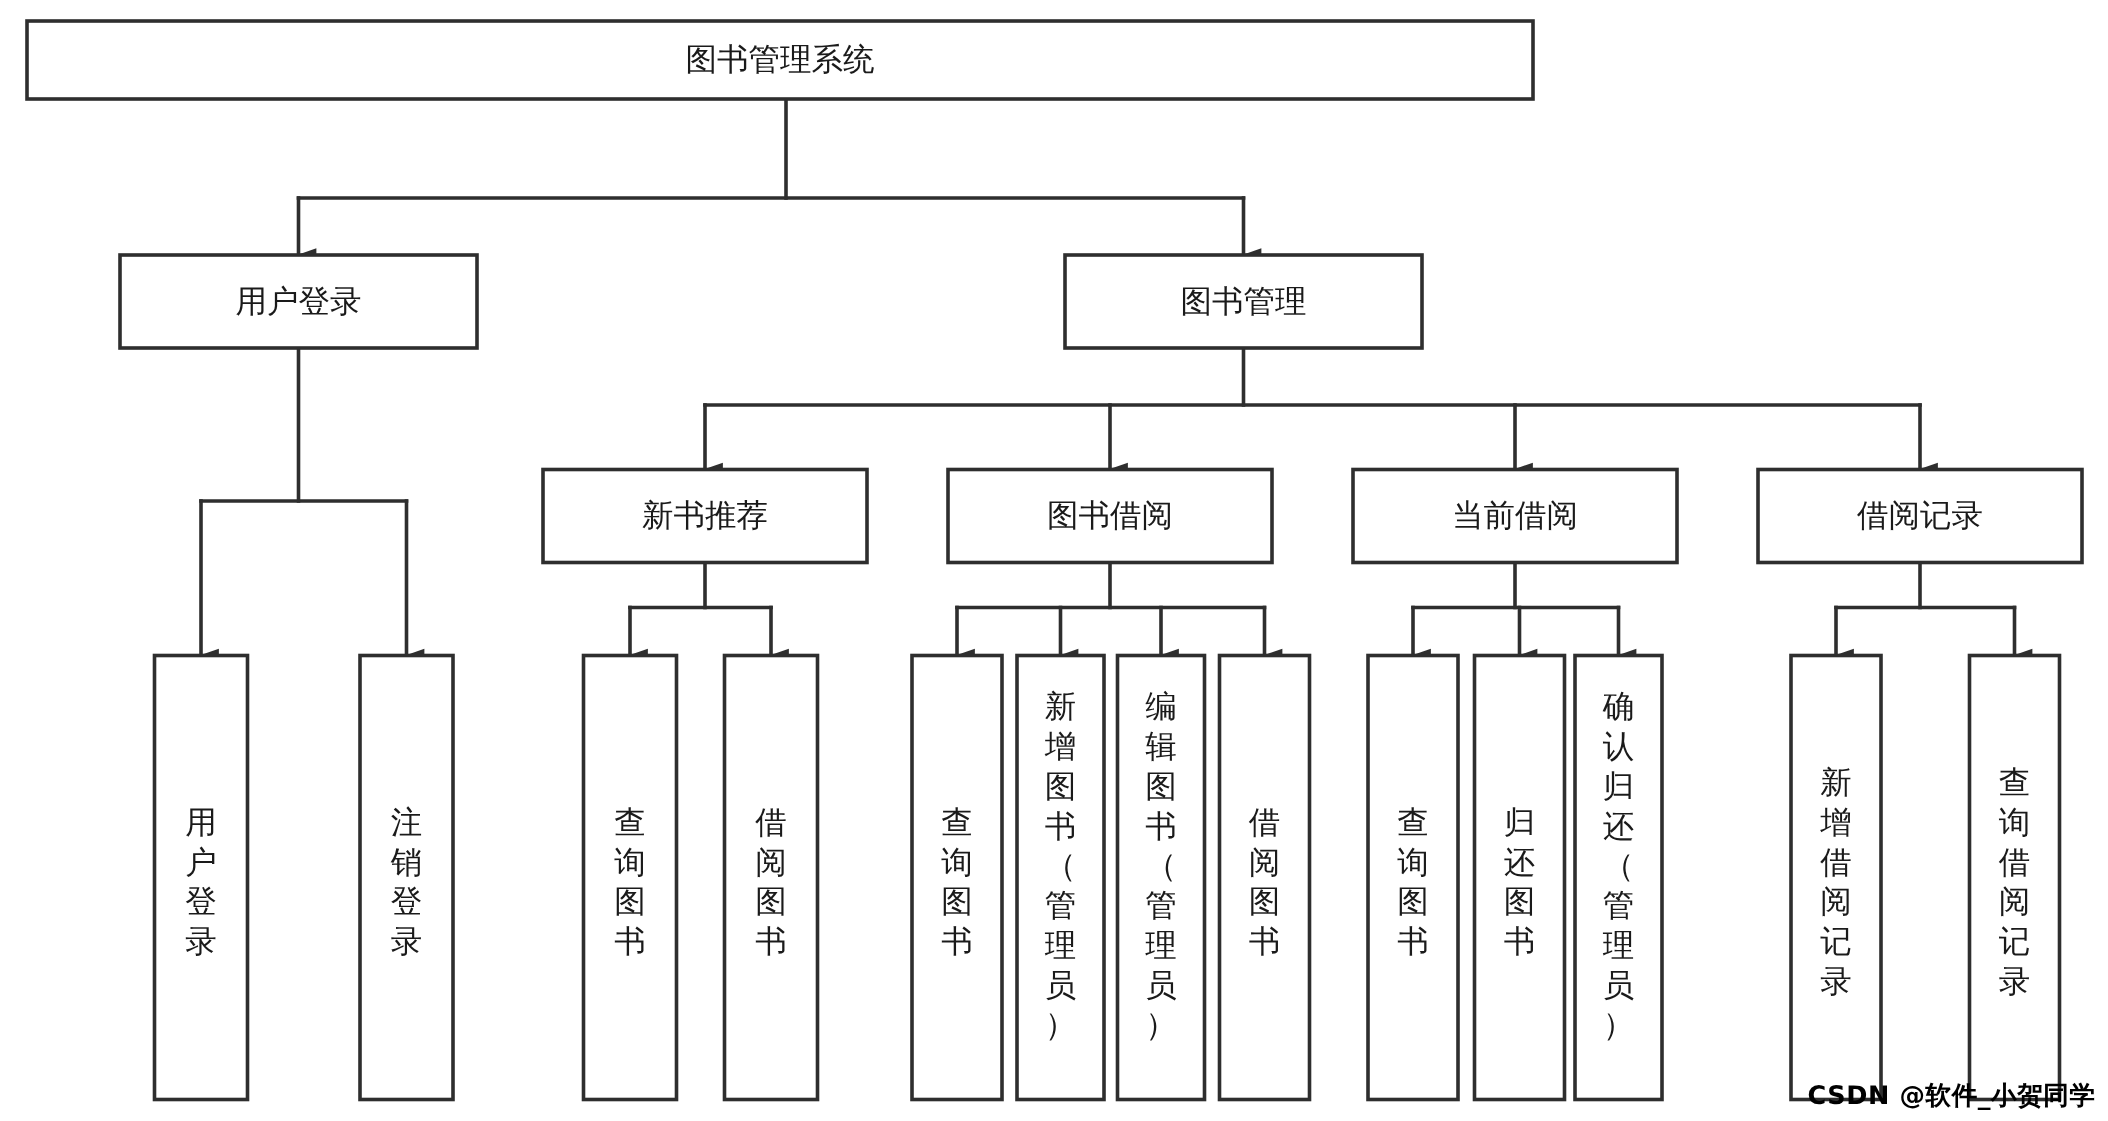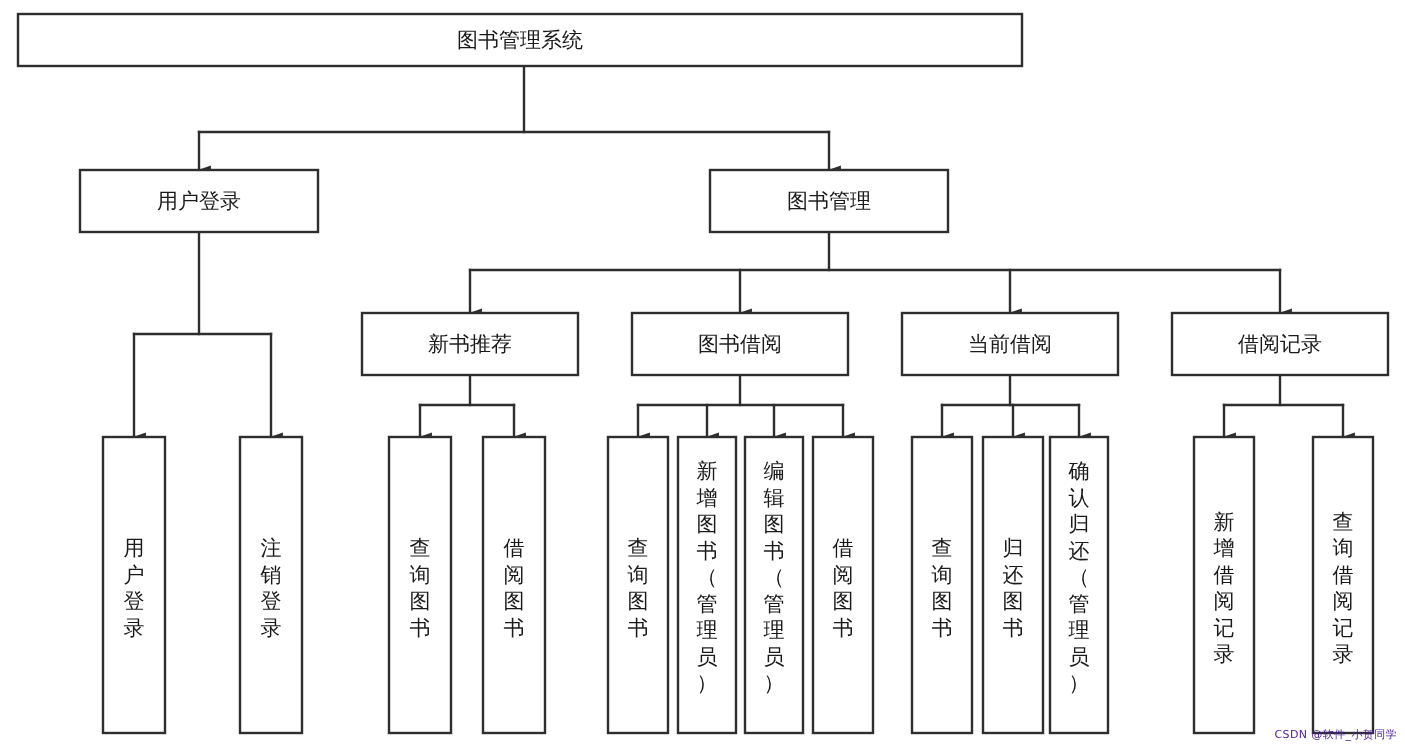--- a/index.html
+++ b/index.html
@@ -48,25 +48,26 @@
     font-size: 21px;
   }
   .label-v {
     font-size: 21px;
   }
   .watermark {
     position: absolute;
     right: 8px;
     bottom: 5px;
     font-family: "DejaVu Sans", "Liberation Sans", sans-serif;
-    font-size: 11px;
-    color: #4c1d95;
+    font-size: 17px;
+    color: #000000;
     white-space: nowrap;
     letter-spacing: 0.4px;
     user-select: none;
+    font-weight: bold;
   }
 </style>
 </head>
 <body>
 
 <div id="diagram-root">
 
   <svg id="flow" viewBox="0 0 1405 747">
     <defs>
       <marker id="arrow" viewBox="0 0 12 14" refX="6" refY="13" markerWidth="11" markerHeight="13" orient="auto-start-reverse" markerUnits="userSpaceOnUse">

